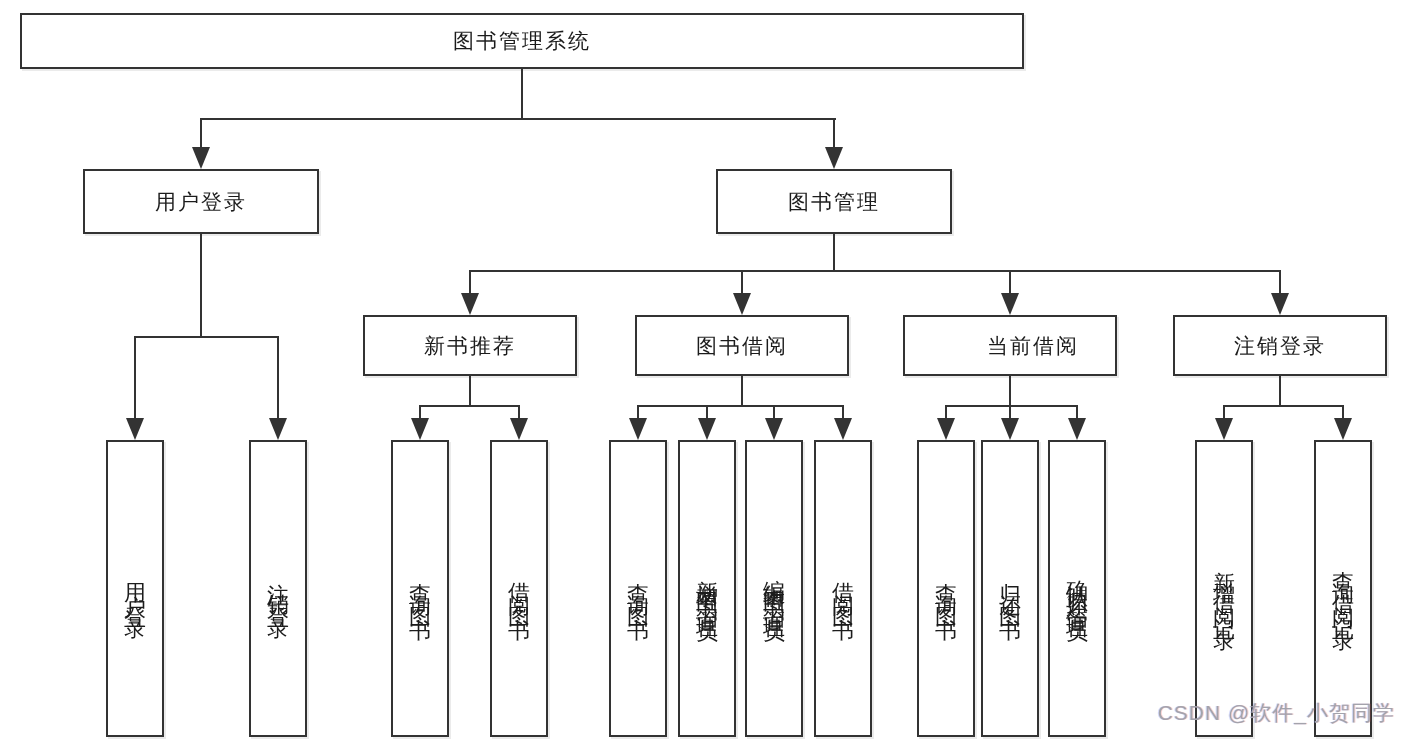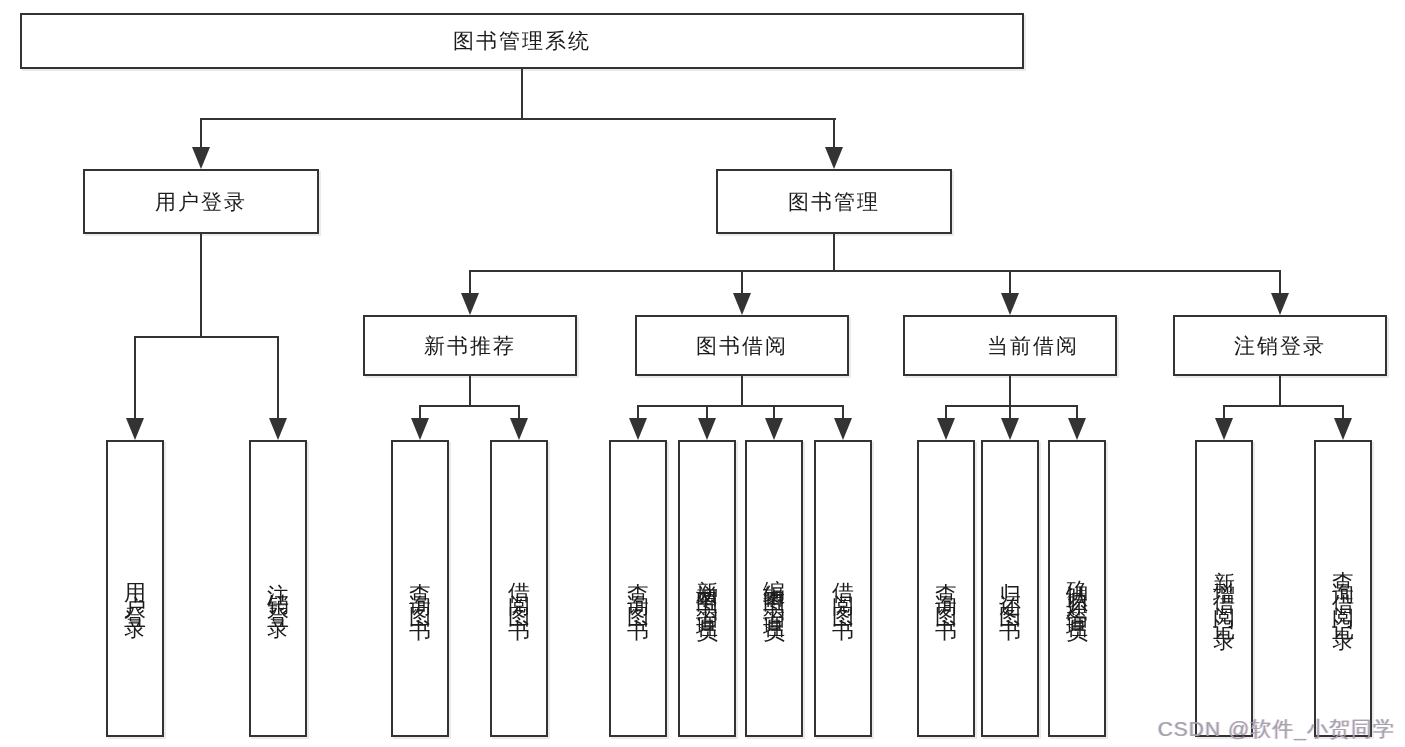--- a/index.html
+++ b/index.html
@@ -39,21 +39,21 @@
   .vline{position:absolute;width:2px;background:#333333;}
   .hline{position:absolute;height:2px;background:#333333;}
   .arrow{
     position:absolute;width:0;height:0;
     border-left:9px solid transparent;
     border-right:9px solid transparent;
     border-top:22px solid #333333;
   }
   .watermark{
     position:absolute;
-    right:10px;bottom:4px;
+    right:10px;bottom:20px;
     font-size:21px;
     color:#a3a3ab;
     letter-spacing:1px;
     text-shadow:1px 0 rgba(230,90,90,0.25),-1px 0 rgba(90,110,230,0.25);
     z-index:5;
     white-space:nowrap;
   }
 </style>
 </head>
 <body>

